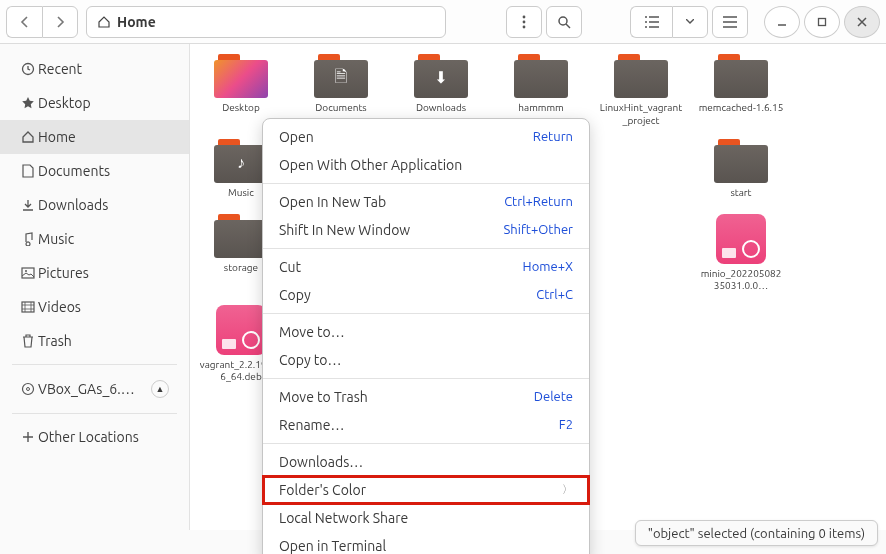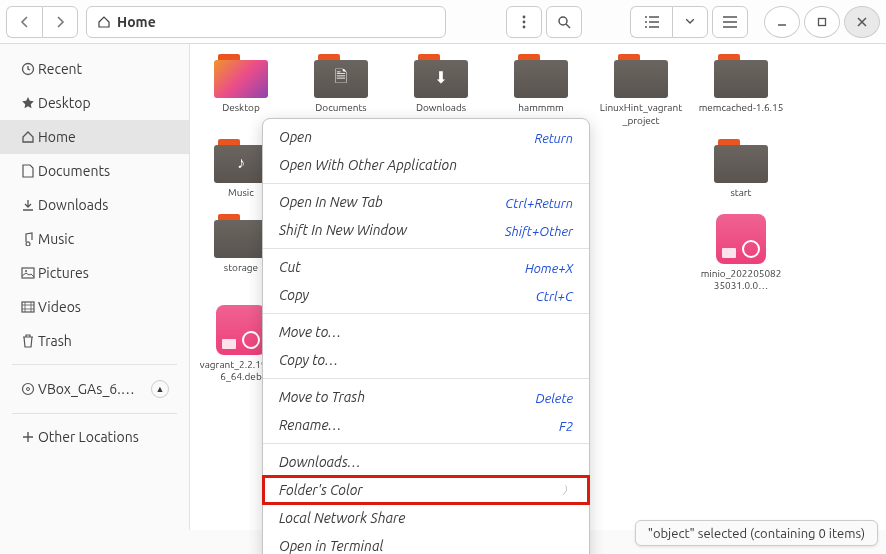--- a/index.html
+++ b/index.html
@@ -37,21 +37,21 @@
 .folder.gradient .body { background: linear-gradient(135deg,#f0932b,#eb4d8a,#8e44ad); }
 .folder .glyph { position: absolute; top: 50%; left: 50%; transform: translate(-50%,-40%); color: #fff; font-size: 16px; }
 
 
 .deb { width: 50px; height: 50px; border-radius: 8px; background: linear-gradient(#f06292,#ec407a); position: relative; }
 .deb::after { content: ""; position: absolute; bottom: 6px; right: 6px; width: 14px; height: 14px; border: 2px solid #fff; border-radius: 50%; }
 .deb::before { content: ""; position: absolute; bottom: 6px; left: 6px; width: 14px; height: 10px; background: #fff; opacity: .85; border-radius: 1px; }
 
 
 .ctx { position: absolute; top: 118px; left: 262px; width: 328px; background: #fff; border: 1px solid #c5c5c5; border-radius: 8px; box-shadow: 0 4px 16px rgba(0,0,0,.18); padding: 4px 0; z-index: 10; }
-.ctx-item { display: flex; align-items: flex-end; padding: 6px 16px; cursor: pointer; font-size: 14px; font-style: italic; }
+.ctx-item { display: flex; align-items: flex-start; padding: 6px 16px; cursor: pointer; font-size: 14px; }
 .ctx-item .shortcut { margin-left: auto; color: #1d4ed8; font-size: 13px; }
 .ctx-sep { height: 1px; background: #e2e2e2; margin: 4px 0; }
 .ctx-item.highlight { outline: 3px solid #d81b0d; outline-offset: -2px; }
 .ctx-item .chev { margin-left: auto; color: #888; font-size: 11px; }
 
 
 .status { position: absolute; bottom: 8px; right: 8px; background: #fafafa; border: 1px solid #ccc; border-radius: 6px; padding: 5px 12px; font-size: 13px; box-shadow: 0 1px 3px rgba(0,0,0,.1); z-index: 5; }
 
 svg { display: block; }
 </style>

